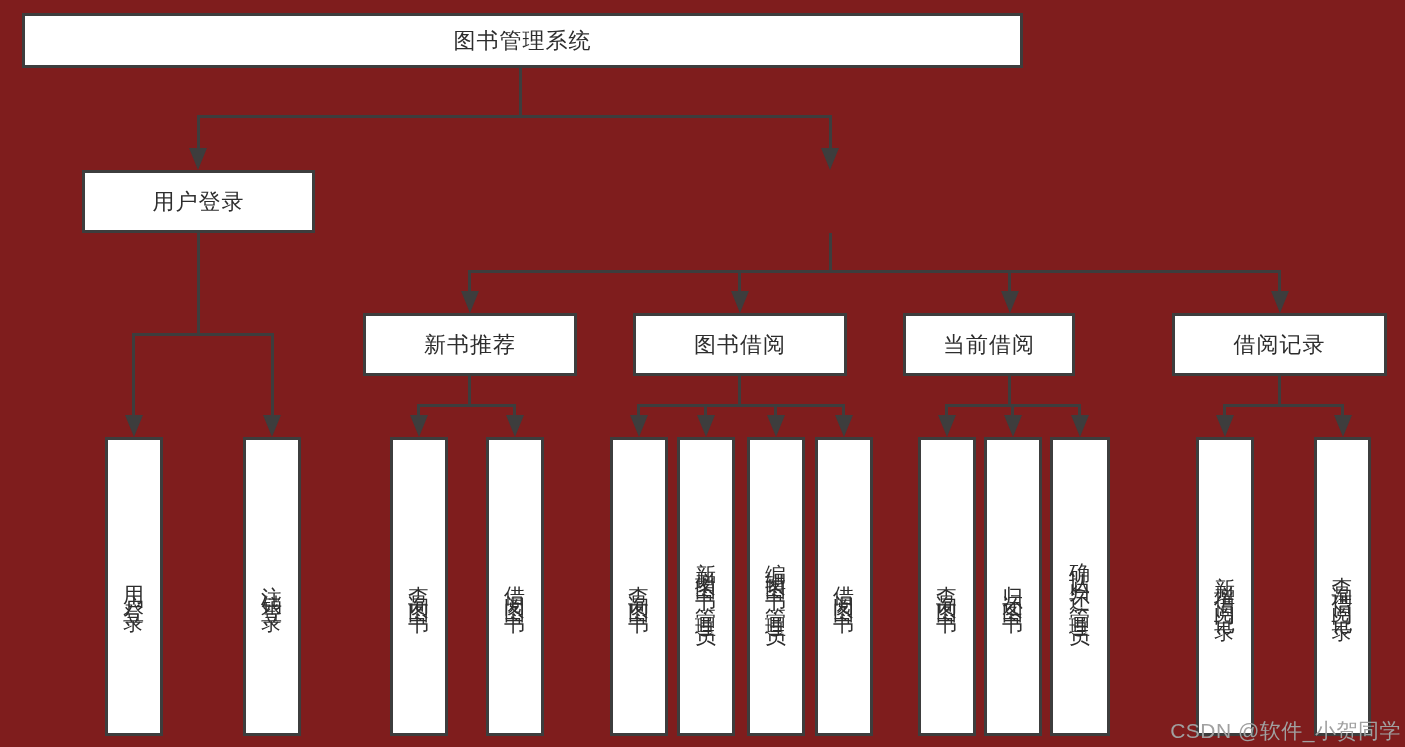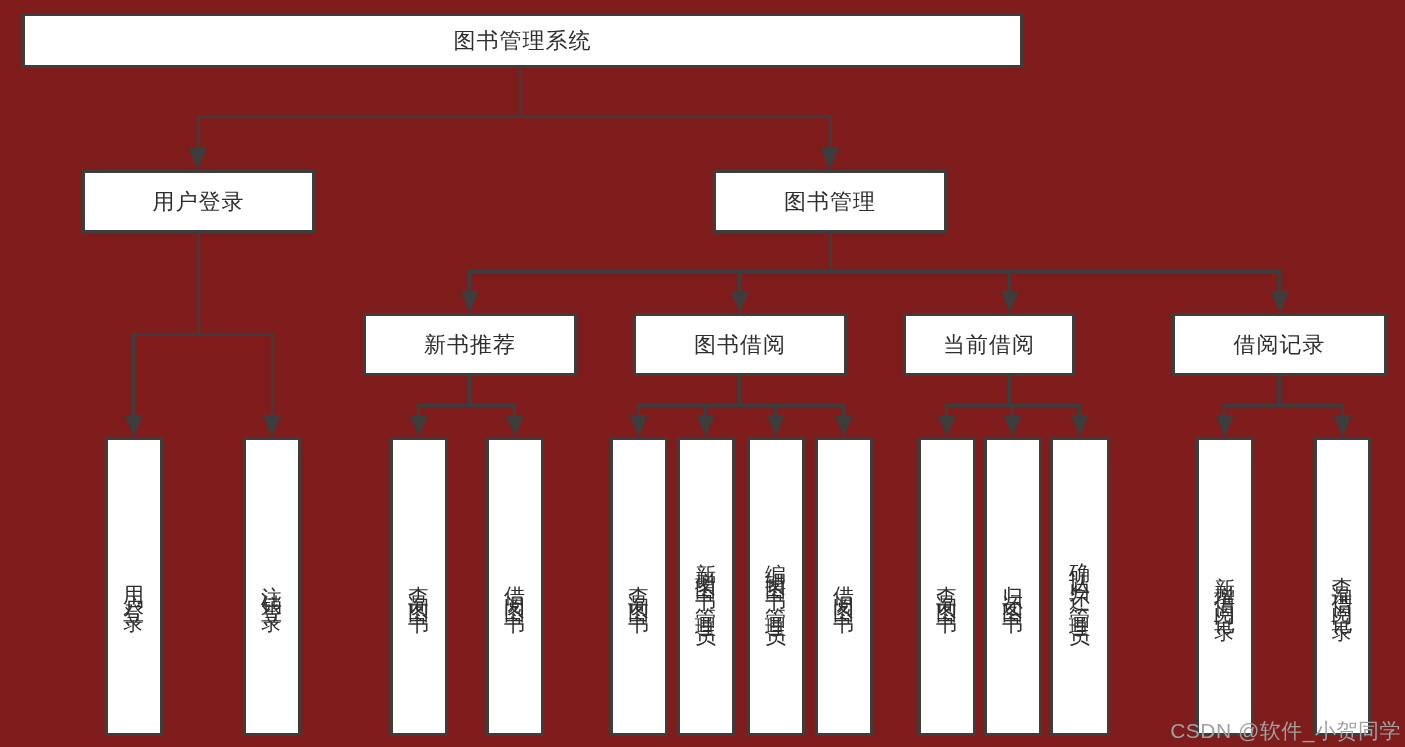--- a/index.html
+++ b/index.html
@@ -61,23 +61,20 @@
 
   <div class="vline" style="left:519px;top:68px;height:50px;"></div>
   <div class="hline" style="left:197px;top:115px;width:635px;"></div>
   <div class="vline" style="left:197px;top:115px;height:36px;"></div>
   <div class="vline" style="left:829px;top:115px;height:36px;"></div>
   <div class="arrow" style="left:189px;top:148px;"></div>
   <div class="arrow" style="left:821px;top:148px;"></div>
 
   <div class="node hnode" style="left:82px;top:170px;width:233px;height:63px;">
     <span>用户登录</span>
-  </div>
-  <div class="node hnode" style="left:713px;top:170px;width:234px;height:63px;">
-    <span>图书管理</span>
   </div>
 
   <div class="vline" style="left:197px;top:233px;height:103px;"></div>
   <div class="hline" style="left:132px;top:333px;width:142px;"></div>
   <div class="vline" style="left:132px;top:333px;height:86px;"></div>
   <div class="vline" style="left:271px;top:333px;height:86px;"></div>
   <div class="arrow" style="left:125px;top:415px;"></div>
   <div class="arrow" style="left:263px;top:415px;"></div>
 
   <div class="vline" style="left:829px;top:233px;height:40px;"></div>

